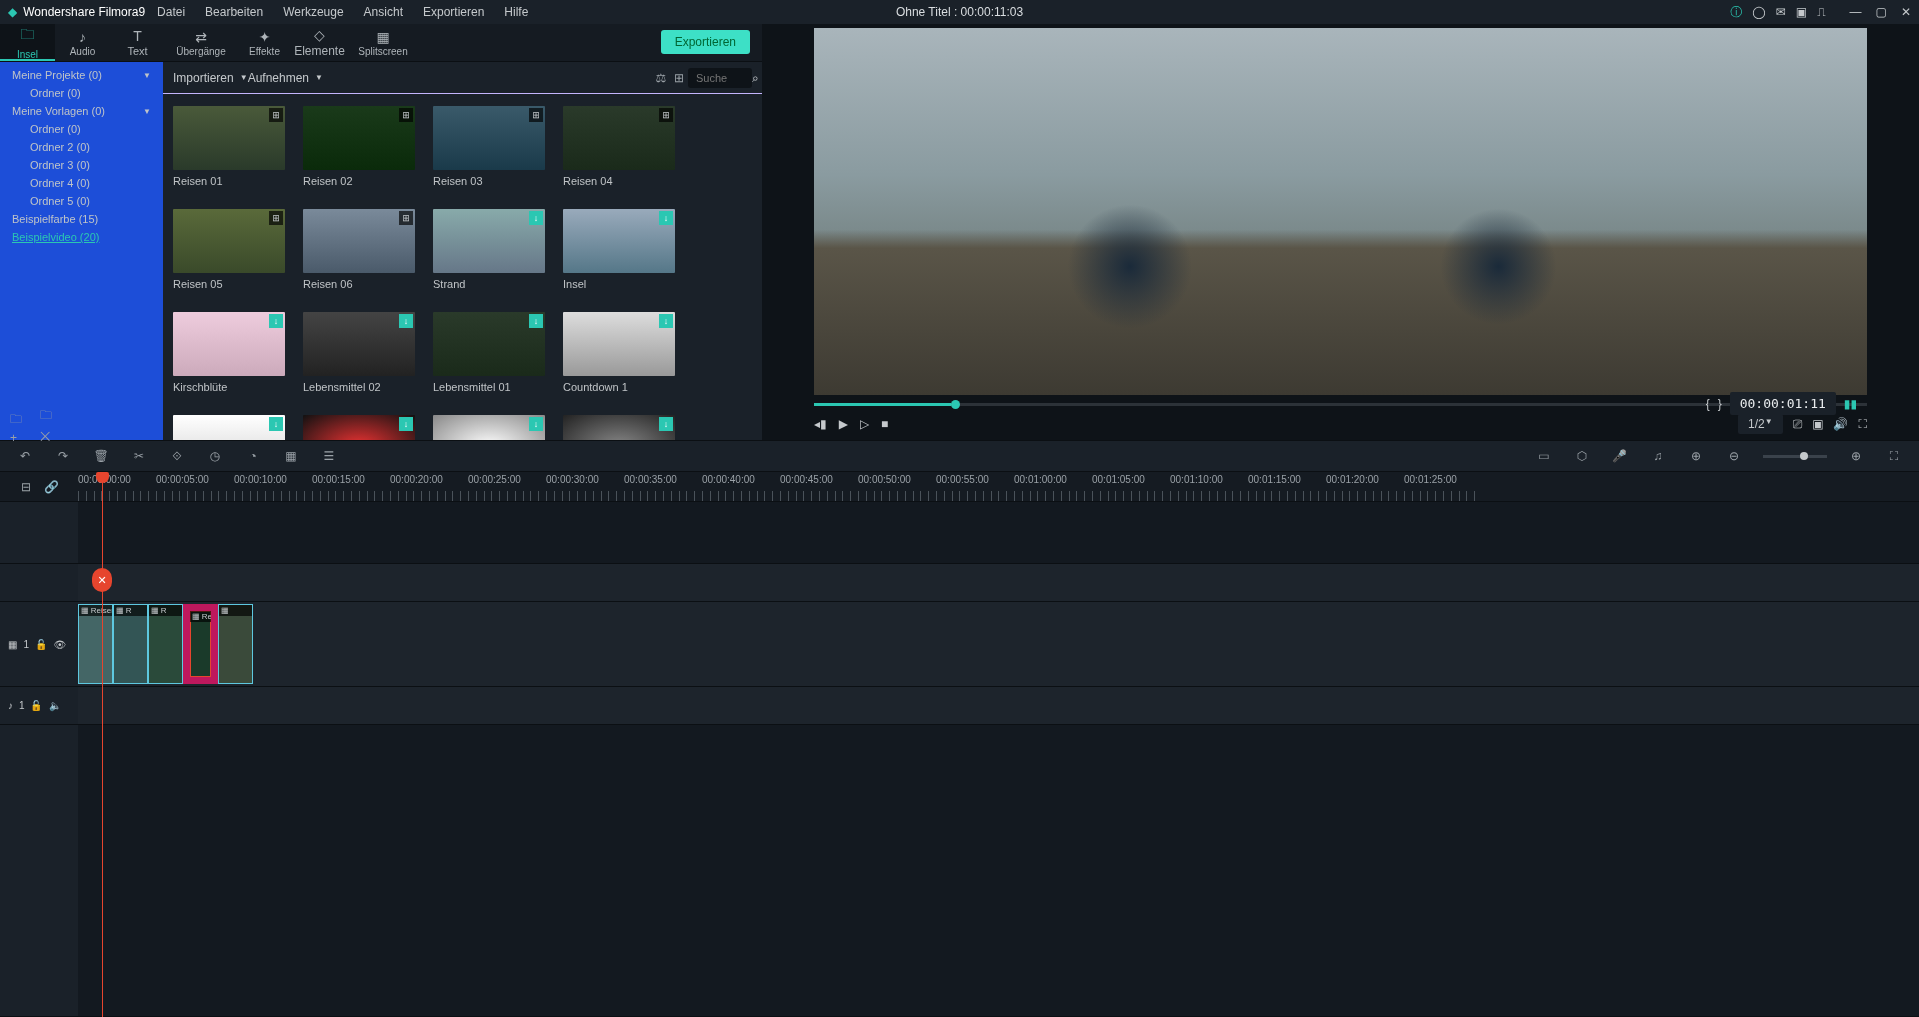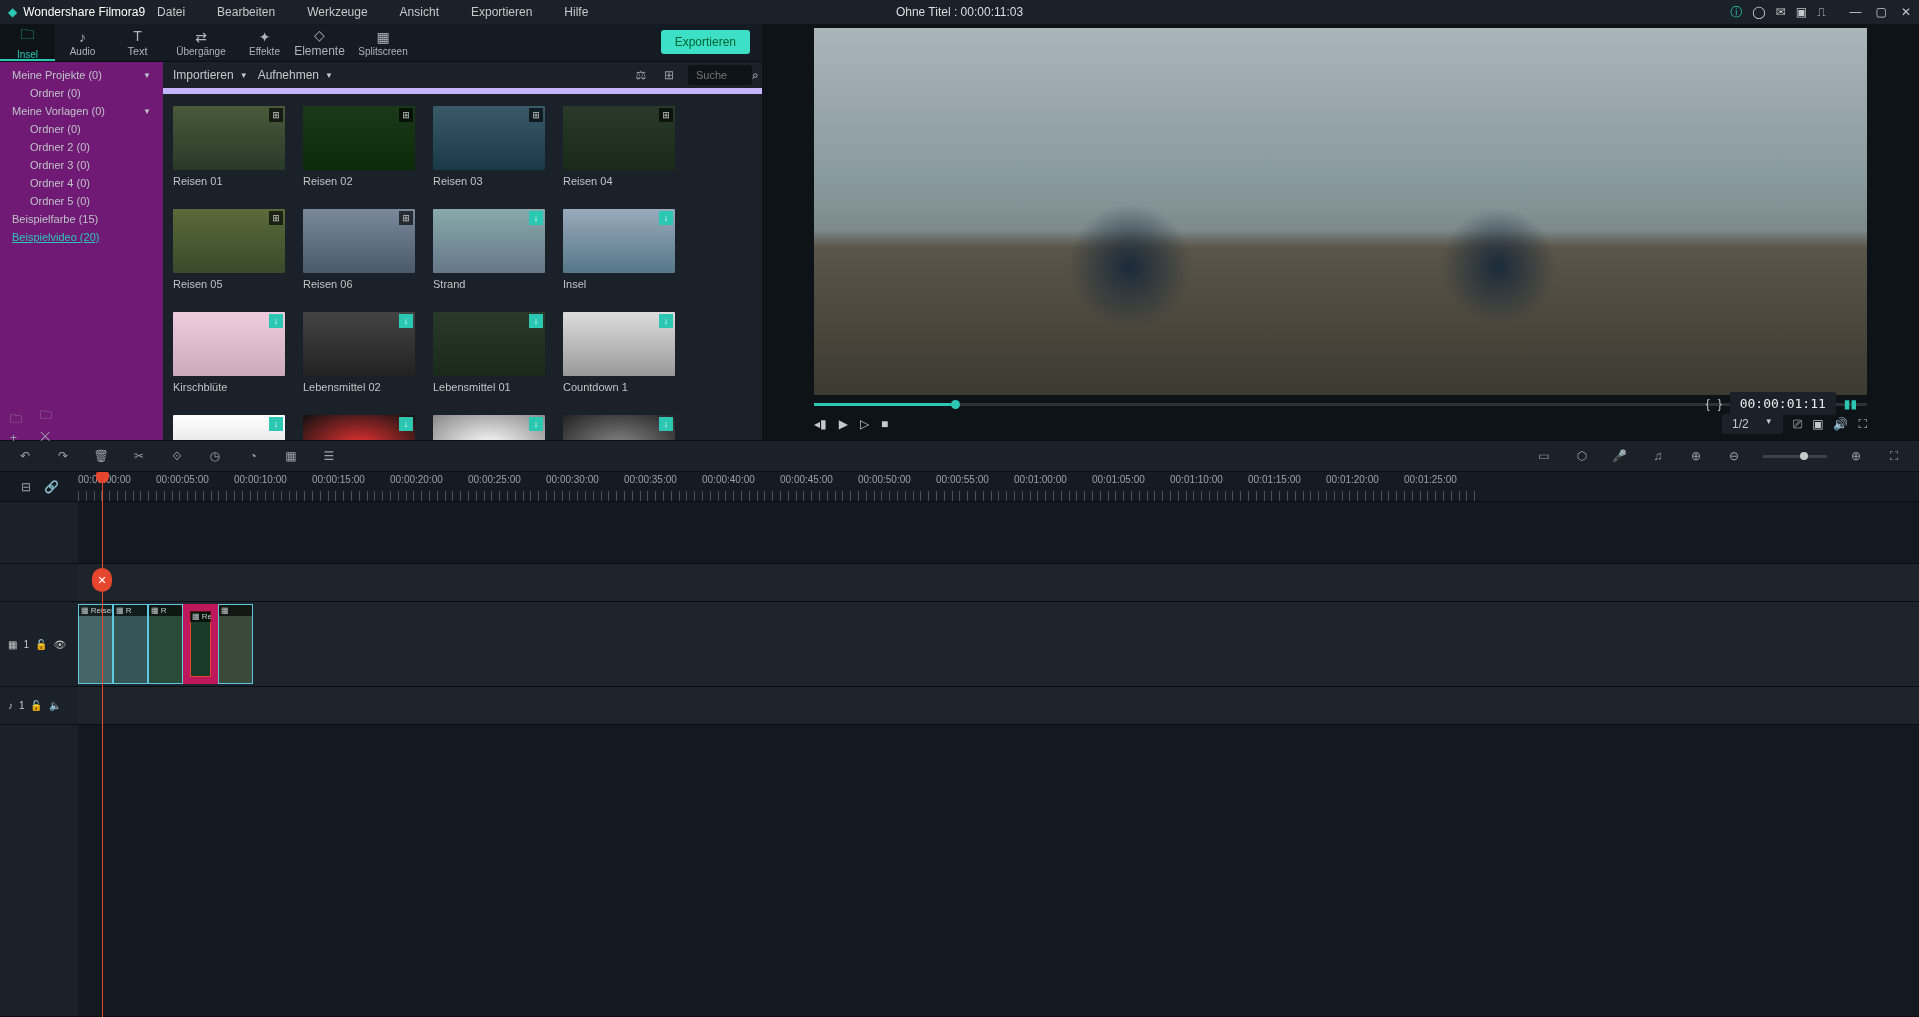--- a/index.html
+++ b/index.html
@@ -1,43 +1,43 @@
 <!DOCTYPE html>
 <html><head>
 <meta charset="utf-8">
 <style>
 * { margin:0; padding:0; box-sizing:border-box; font-family:"Segoe UI",Arial,sans-serif; }
 body { background:#0e1318; color:#c5c9cc; font-size:12px; overflow:hidden; width:1919px; height:1017px; }
 .titlebar { height:24px; background:#1a2129; display:flex; align-items:center; padding:0 8px; }
 .logo { color:#2bc7b2; margin-right:6px; }
 .appname { color:#fff; font-size:12px; margin-right:12px; }
-.menu { display:flex; gap:32px; }
+.menu { display:flex; gap:20px; }
 .menu span { cursor:pointer; }
 .title-center { position:absolute; left:50%; transform:translateX(-50%); color:#d9dde0; }
 .title-right { margin-left:auto; display:flex; gap:10px; align-items:center; }
 .title-right svg, .title-right span { cursor:pointer; }
 .wincontrols { display:flex; gap:14px; margin-left:14px; }
 
 .upper { display:flex; height:416px; }
 .left-panel { width:762px; background:#151b22; display:flex; flex-direction:column; }
 .tabbar { height:38px; display:flex; border-bottom:1px solid #0b0f13; background:#151b22; position:relative; }
 .tab { width:55px; display:flex; flex-direction:column; align-items:center; justify-content:center; gap:1px; cursor:pointer; color:#aeb4b9; }
 .tab.active { background:#0e1318; color:#2bc7b2; border-bottom:2px solid #2bc7b2; }
 .tab.wide { width:72px; }
 .export-btn { position:absolute; right:12px; top:6px; background:#3de0c6; color:#063; padding:5px 14px; border-radius:3px; cursor:pointer; font-size:12px; }
 
 .media-area { flex:1; display:flex; overflow:hidden; }
-.tree { width:163px; background:#701a75; padding-top:4px; }
+.tree { width:163px; background:#1d4ed8; padding-top:4px; }
 .tree-item { padding:3px 12px; cursor:pointer; display:flex; justify-content:space-between; align-items:center; font-size:11px; color:#bfc4c8; }
 .tree-item.sub { padding-left:30px; }
 .tree-item.active { color:#2bc7b2; text-decoration:underline; }
 .chev { font-size:8px; }
 
 .browser { flex:1; background:#1a2129; display:flex; flex-direction:column; }
-.browser-top { height:32px; display:flex; align-items:center; padding:0 10px; gap:10px; border-bottom:6px solid #c4b5fd; }
+.browser-top { height:32px; display:flex; align-items:center; padding:0 10px; border-bottom:1px solid #c4b5fd; }
 .drop { display:flex; align-items:center; gap:6px; cursor:pointer; font-size:12px; }
 .spacer { flex:1; }
 .search-box { background:#0e1318; border-radius:3px; padding:3px 8px; width:64px; display:flex; align-items:center; justify-content:space-between; }
 .search-box input { background:transparent; border:none; color:#888; width:56px; font-size:11px; outline:none; }
 .browser-grid { flex:1; overflow-y:auto; padding:12px 10px; display:grid; grid-template-columns:repeat(4,128px); gap:22px 2px; align-content:start; }
 .clip { width:128px; }
 .thumb { width:112px; height:64px; background:#2a3038; position:relative; border-radius:1px; background-size:cover; background-position:center; }
 .thumb-icon { position:absolute; top:2px; right:2px; width:14px; height:14px; background:#000a; display:flex; align-items:center; justify-content:center; font-size:9px; }
 .dl-icon { background:#2bc7b2; color:#fff; }
 .clip-label { margin-top:5px; font-size:11px; color:#c0c4c7; }
@@ -49,21 +49,21 @@
 .preview-vid::before { content:""; position:absolute; inset:0; background:
   radial-gradient(circle at 30% 65%, #1a2a3a 0%, transparent 8%),
   radial-gradient(circle at 65% 65%, #1a2a3a 0%, transparent 8%),
   linear-gradient(180deg, transparent 55%, #5a5548 60%, #3d3a32 100%); }
 .progress { height:3px; background:#2c3238; margin:8px 0 6px; position:relative; }
 .progress-fill { position:absolute; left:0; top:0; height:100%; width:13%; background:#2bc7b2; }
 .progress-handle { position:absolute; left:13%; top:-3px; width:9px; height:9px; background:#2bc7b2; border-radius:50%; }
 .preview-ctrl { height:28px; display:flex; align-items:center; gap:12px; padding-bottom:4px; }
 .pc-btn { cursor:pointer; color:#c5c9cc; display:flex; align-items:center; }
 .pc-right { margin-left:auto; display:flex; align-items:center; gap:10px; }
-.zoom-sel { background:#1a2129; padding:3px 10px; border-radius:2px; cursor:pointer; display:flex; gap:16px; }
+.zoom-sel { background:#1a2129; padding:3px 10px; border-radius:2px; cursor:pointer; display:flex; }
 .tc-box { background:#1a2129; padding:4px 10px; font-family:monospace; font-size:13px; color:#e8ebed; border-radius:2px; }
 
 .toolbar2 { height:32px; background:#1a2129; display:flex; align-items:center; padding:0 16px; gap:20px; border-top:1px solid #0b0f13; border-bottom:1px solid #0b0f13; }
 .tool-ico { cursor:pointer; color:#9aa1a7; width:18px; height:18px; display:flex; align-items:center; justify-content:center; }
 .tool-spacer { flex:1; }
 .zoom-slider { width:64px; height:3px; background:#3a424b; position:relative; }
 .zoom-slider::after { content:""; position:absolute; left:58%; top:-3px; width:8px; height:8px; border-radius:50%; background:#c5c9cc; }
 
 .timeline { flex:1; background:#151b22; display:flex; flex-direction:column; position:relative; }
 .tl-header { height:30px; display:flex; border-bottom:1px solid #0b0f13; }

